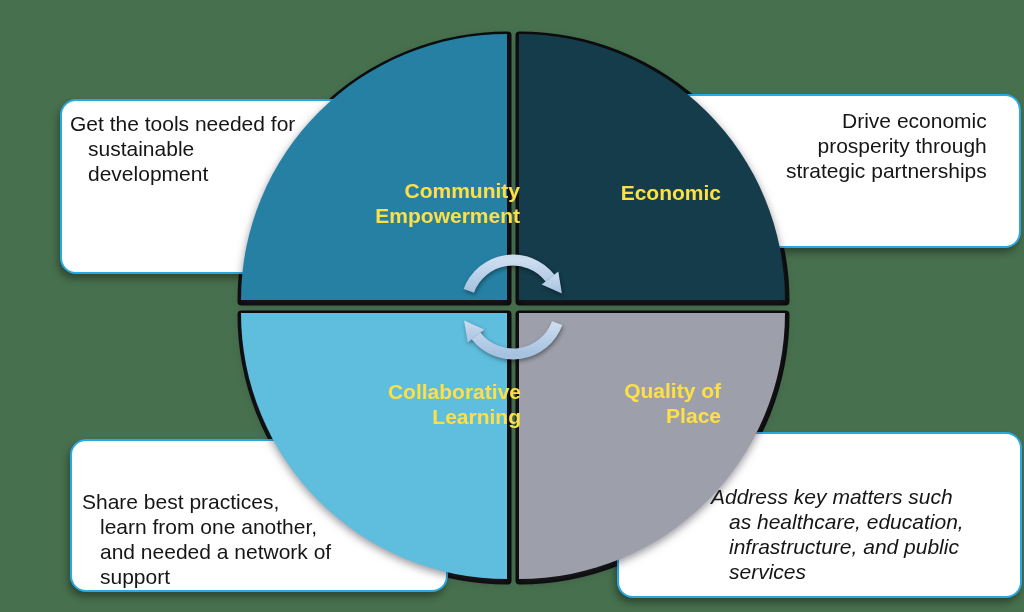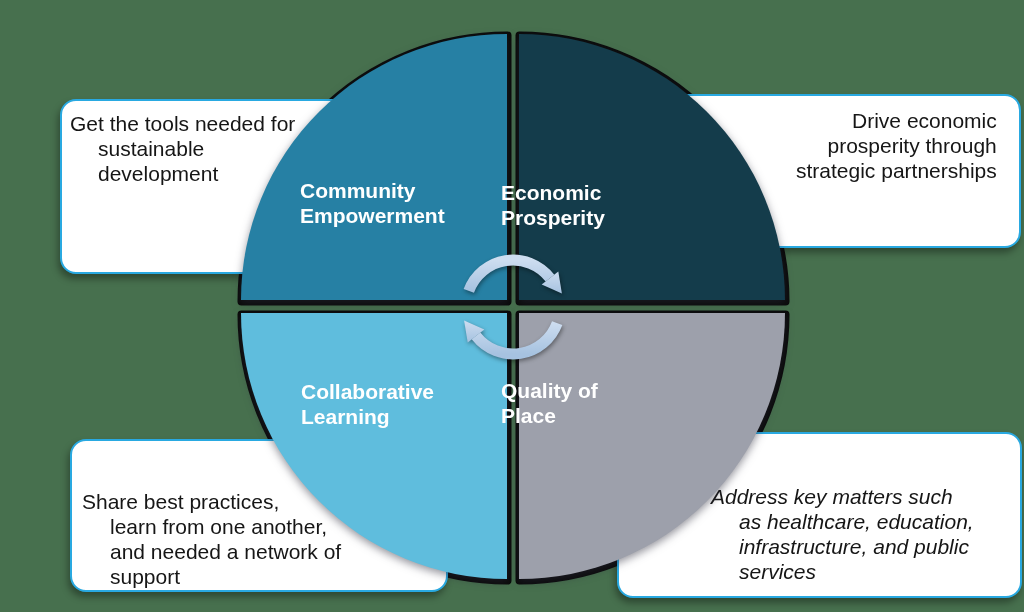--- a/index.html
+++ b/index.html
@@ -21,27 +21,27 @@
     box-shadow: -2px 5px 7px rgba(0,0,0,0.35);
   }
   .callout-text {
     position: absolute;
     font-size: 21px;
     line-height: 25px;
     color: #161616;
     white-space: nowrap;
   }
   .callout-text .ln { display: block; }
-  .callout-text .ln + .ln { margin-left: 28px; }
+  .callout-text .ln + .ln { margin-left: 18px; }
 
   .q-label {
     position: absolute;
     width: 220px;
-    text-align: left;
-    color: #ffffff;
+    text-align: right;
+    color: #fde047;
     font-weight: bold;
     font-size: 21px;
     line-height: 25px;
   }
   .q-label .lbl-line { display: block; }
 
   .quad { filter: drop-shadow(0px 3px 4px rgba(40,40,55,0.50)); }
   .cycle { filter: drop-shadow(1px 2px 2px rgba(0,0,0,0.40)); }
 </style>
 </head>
@@ -112,21 +112,20 @@
       <polygon points="484.3,329.4 467.7,342.4 464.1,320.5" fill="url(#arrowGrad)"></polygon>
     </g>
   </svg>
 
   <div class="q-label" style="left:300px; top:178px;">
     <span class="lbl-line">Community</span>
     <span class="lbl-line">Empowerment</span>
   </div>
   <div class="q-label" style="left:501px; top:180px;">
     <span class="lbl-line">Economic</span>
-    <span class="lbl-line">Prosperity</span>
   </div>
   <div class="q-label" style="left:301px; top:379px;">
     <span class="lbl-line">Collaborative</span>
     <span class="lbl-line">Learning</span>
   </div>
   <div class="q-label" style="left:501px; top:378px;">
     <span class="lbl-line">Quality of</span>
     <span class="lbl-line">Place</span>
   </div>
 

